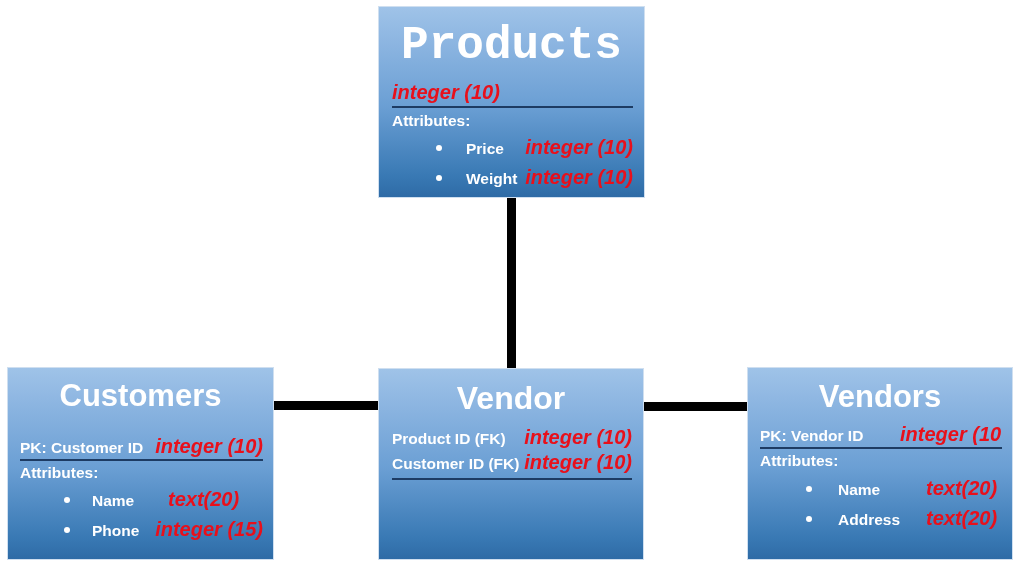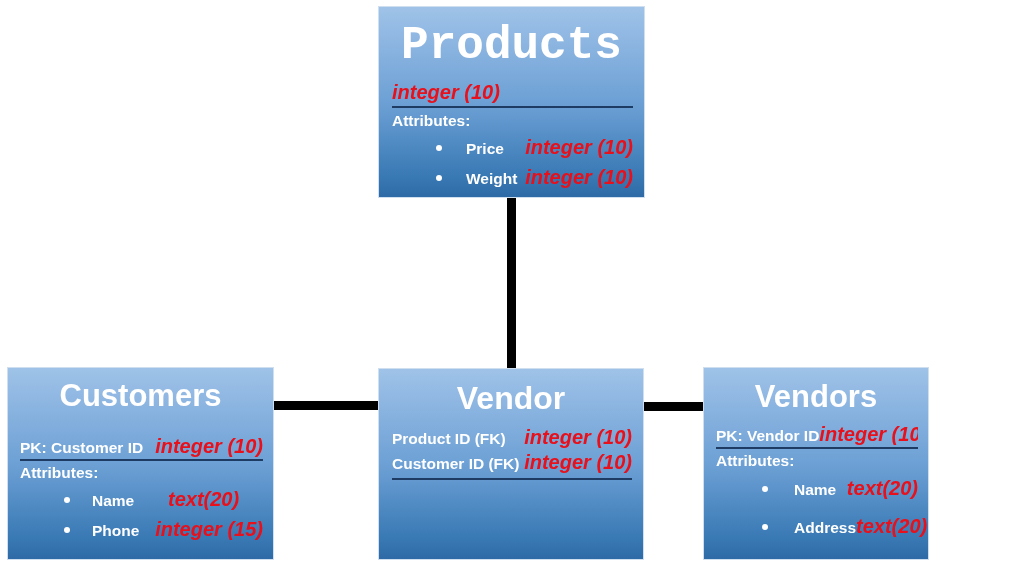--- a/index.html
+++ b/index.html
@@ -158,40 +158,40 @@
     margin-top: 13px;
     margin-bottom: 12px;
   }
   #box-sales .body { padding: 0 11px 0 13px; }
   #box-sales .row .field { width: 148px; }
   #box-sales .rule { margin: 4px 0 5px 0; }
   #box-sales .row + .row { margin-top: 3px; }
 
   
   #box-vendors {
-    left: 703px;
+    left: 747px;
     top: 367px;
-    width: 226px;
+    width: 266px;
     height: 193px;
   }
   #box-vendors .entity-title {
     font-size: 31px;
     margin-top: 13px;
     margin-bottom: 11px;
   }
   #box-vendors .body { padding: 0 10px 0 12px; }
   #box-vendors .row-pk .field { width: 140px; }
   #box-vendors .bullet-row .bullet { margin-left: 46px; }
   #box-vendors .bullet-row .bname {
     font-weight: bold; color: #fff; font-size: 15.5px;
     margin-left: 26px; width: 88px; display: inline-block;
   }
   #box-vendors .blist { margin-top: 5px; }
-  #box-vendors .blist .bullet-row + .bullet-row { margin-top: 14px; }
-  #box-vendors .clip { overflow: hidden; justify-content: space-between; }
+  #box-vendors .blist .bullet-row + .bullet-row { margin-top: 6px; }
+  #box-vendors .clip { overflow: hidden; }
 </style>
 </head>
 <body>
 
 <div id="canvas">
 
   <div class="connector v" style="left:507px; top:196px; height:174px;"></div>
 
   <div class="connector h" style="left:274px; top:401px; width:105px;"></div>
 

